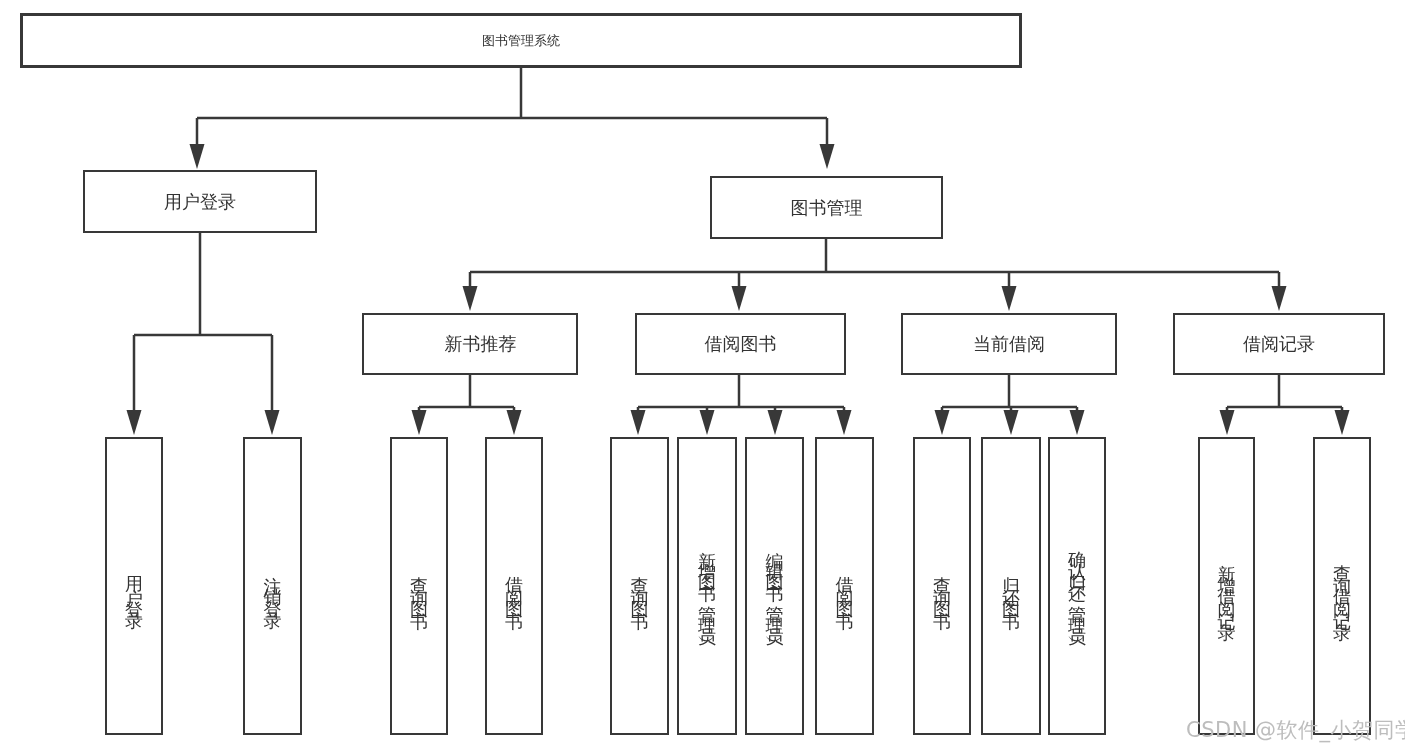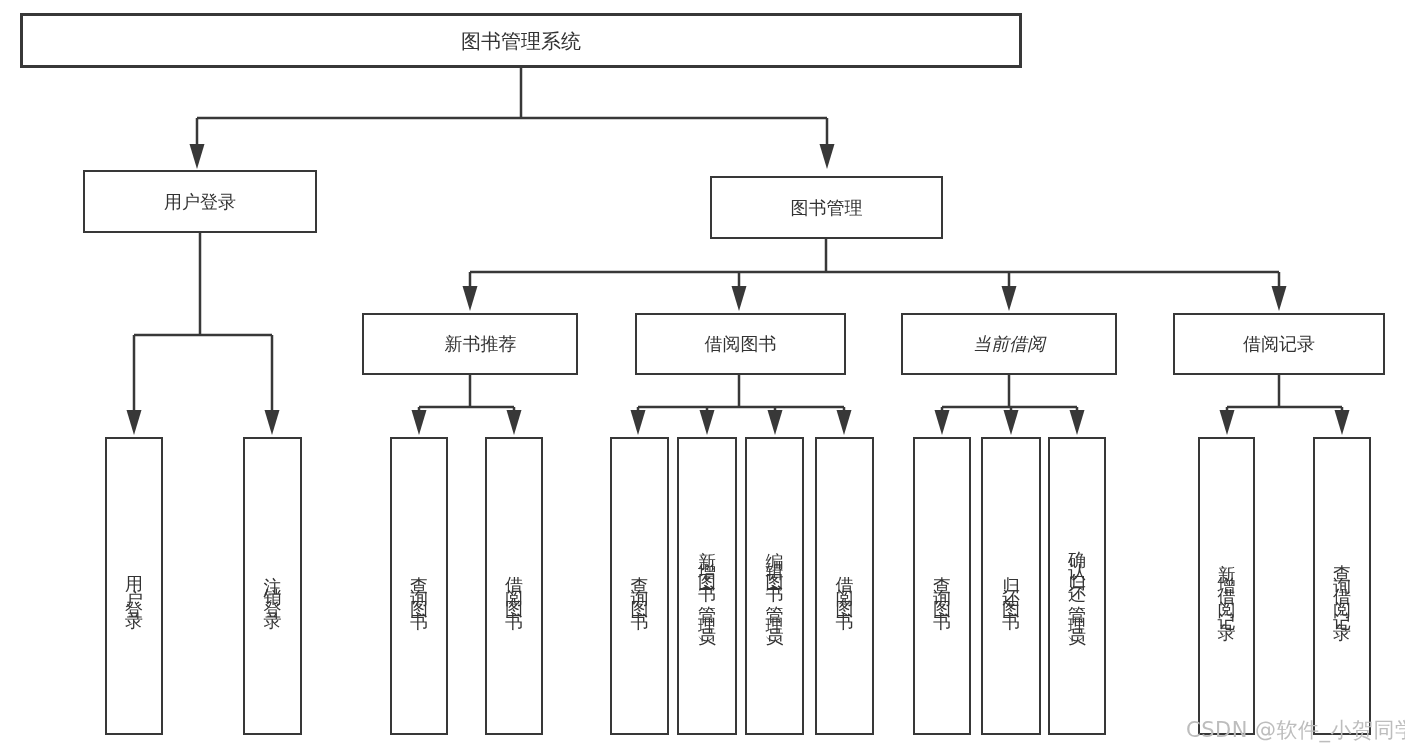--- a/index.html
+++ b/index.html
@@ -31,21 +31,21 @@
     background: #ffffff;
     border: 2.5px solid #383838;
     color: #333333;
     display: flex;
     align-items: center;
     justify-content: center;
     font-size: 18px;
     line-height: 1;
     white-space: nowrap;
   }
-  .node.root { border-width: 3px; font-size: 20px; }
+  .node.root { border-width: 3px; font-size: 13px; }
   .node.v-node {
     writing-mode: vertical-rl;
     text-orientation: mixed;
     letter-spacing: 12px;
     font-size: 18px;
     white-space: normal;
   }
   .node.v-node.dense { letter-spacing: 11px; }
   .watermark {
     position: absolute;
@@ -112,21 +112,21 @@
     </g>
   </svg>
 
   <div class="node root" style="left:20px; top:13px; width:1002px; height:55px;">图书管理系统</div>
 
   <div class="node" style="left:83px; top:170px; width:234px; height:63px;">用户登录</div>
   <div class="node" style="left:710px; top:176px; width:233px; height:63px;">图书管理</div>
 
   <div class="node" style="left:362px; top:313px; width:216px; height:62px;padding-left:21px;">新书推荐</div>
   <div class="node" style="left:635px; top:313px; width:211px; height:62px;">借阅图书</div>
-  <div class="node" style="left:901px; top:313px; width:216px; height:62px;font-style:italic;">当前借阅</div>
+  <div class="node" style="left:901px; top:313px; width:216px; height:62px;">当前借阅</div>
   <div class="node" style="left:1173px; top:313px; width:212px; height:62px;">借阅记录</div>
 
   <div class="node v-node" style="left:105px; top:437px; width:58px; height:298px;">用户登录</div>
   <div class="node v-node" style="left:243px; top:437px; width:59px; height:298px;">注销登录</div>
 
   <div class="node v-node" style="left:390px; top:437px; width:58px; height:298px;">查询图书</div>
   <div class="node v-node" style="left:485px; top:437px; width:58px; height:298px;">借阅图书</div>
 
   <div class="node v-node" style="left:610px; top:437px; width:59px; height:298px;">查询图书</div>
   <div class="node v-node dense" style="left:677px; top:437px; width:60px; height:298px;">新增图书（管理员）</div>

